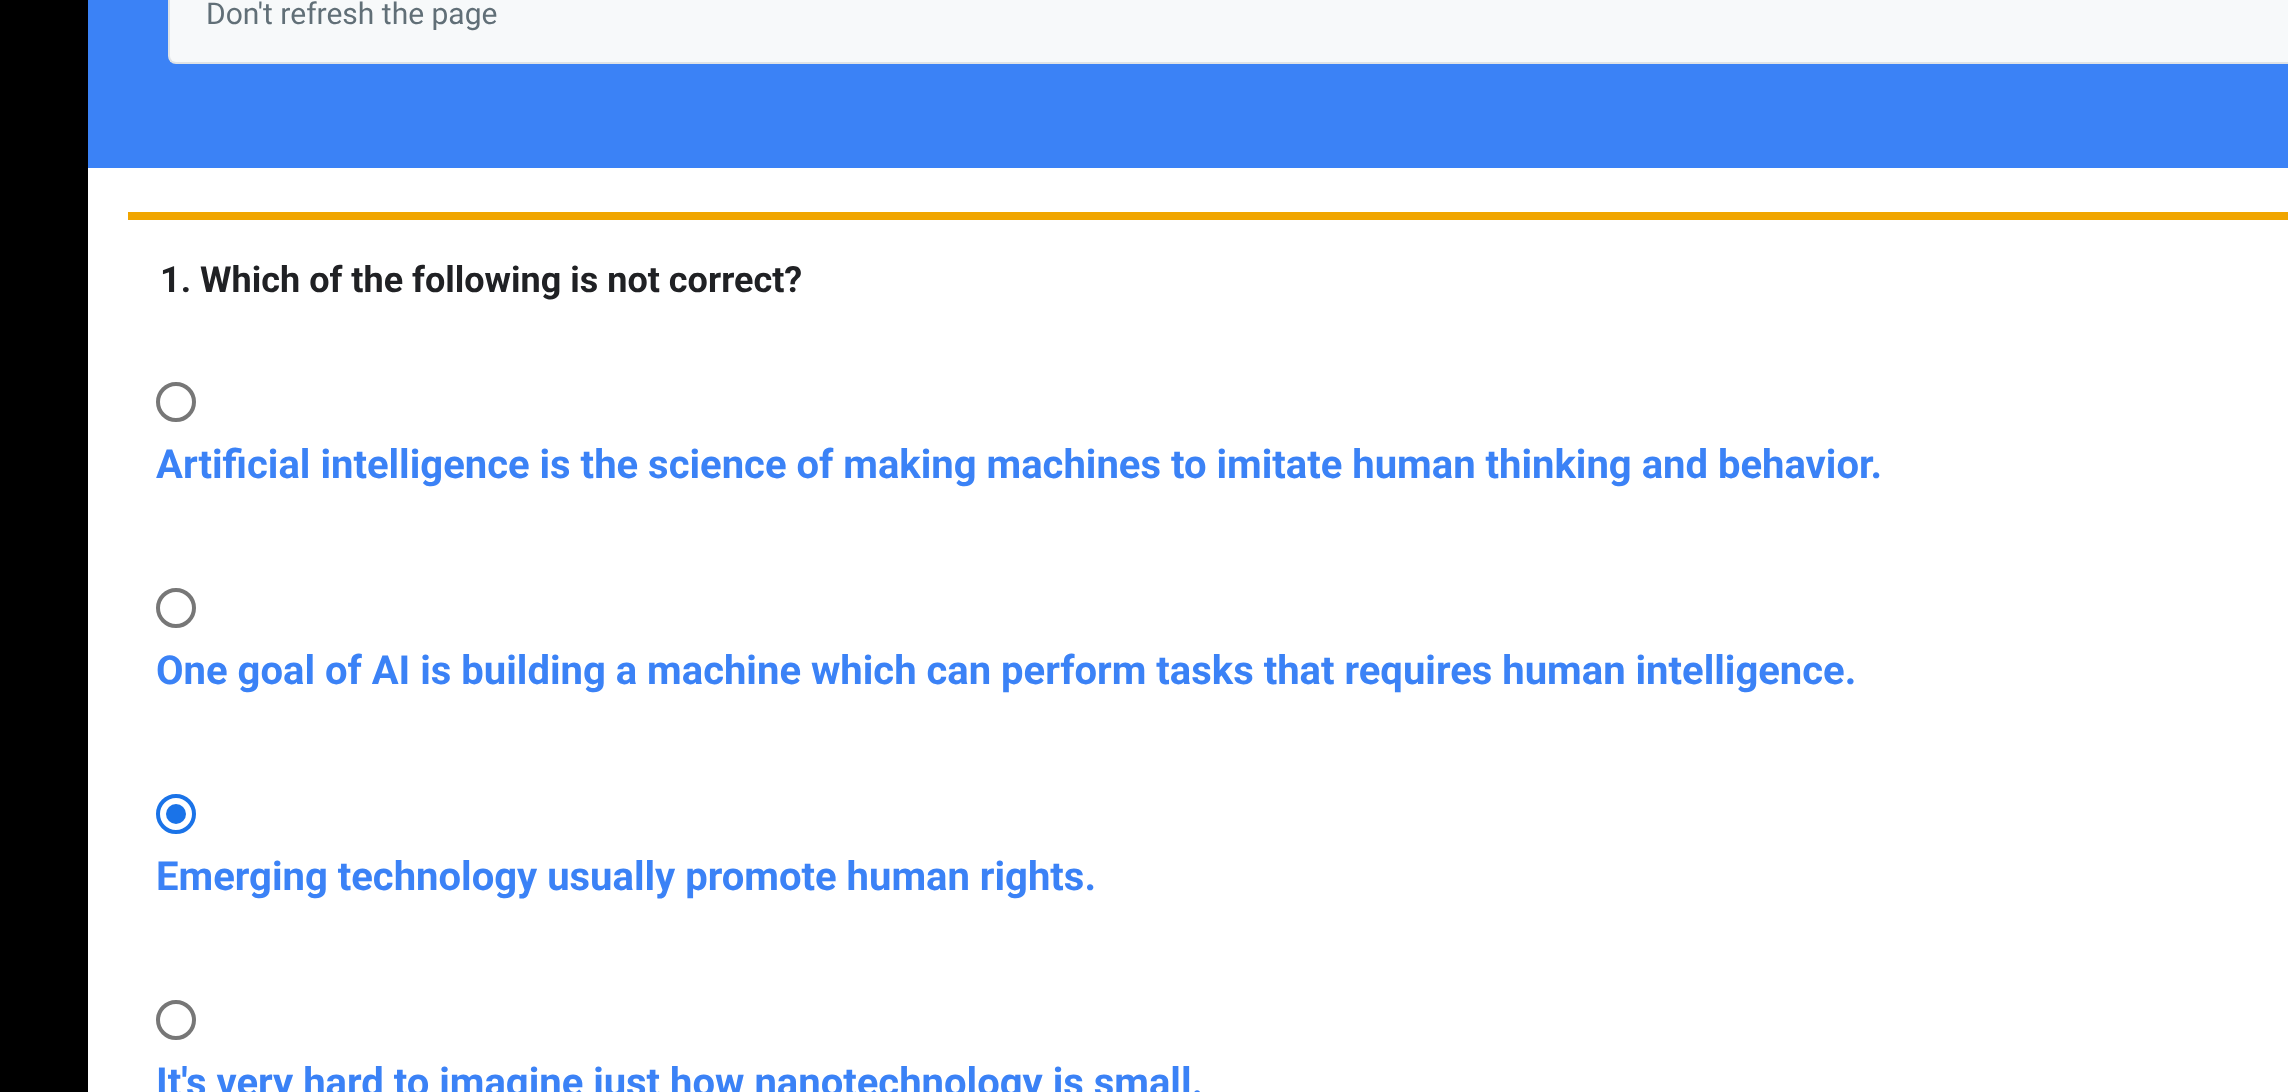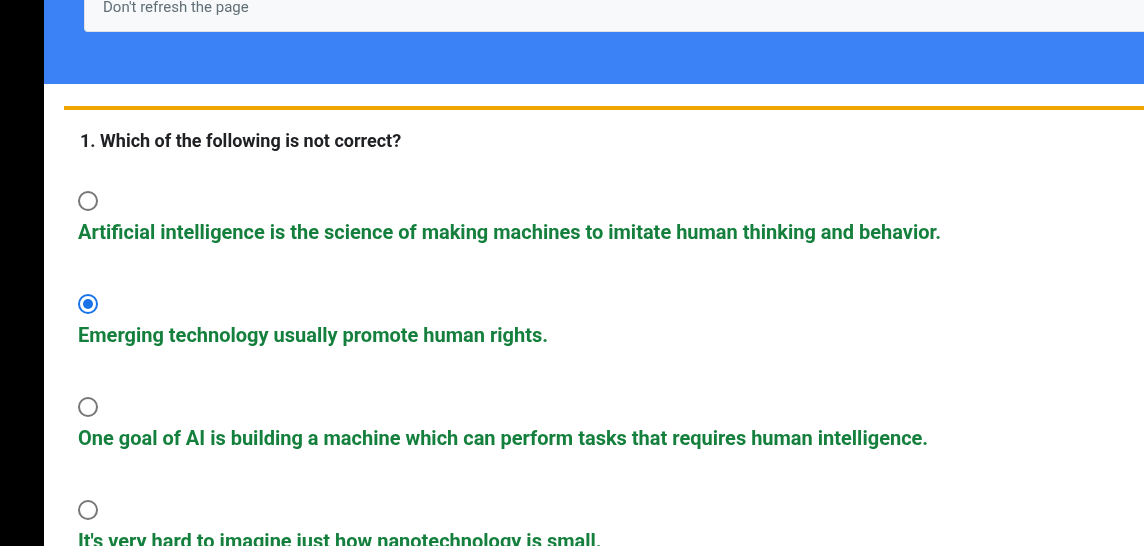--- a/index.html
+++ b/index.html
@@ -79,21 +79,21 @@
     position: absolute;
     left: 50%; top: 50%;
     width: 10px; height: 10px;
     background: #1a73e8;
     border-radius: 50%;
     transform: translate(-50%, -50%);
   }
   .option-text {
     font-size: 20px;
     font-weight: 700;
-    color: #15803d;
+    color: #3b82f6;
     line-height: 1.35;
   }
 </style>
 </head>
 <body>
 
 <div class="black-strip"></div>
 
 <div class="content">
 
@@ -108,26 +108,26 @@
       <span>1.</span>
       <span>Which of the following is not correct?</span>
     </div>
 
     <div id="options">
         <div class="option">
           <span class="radio"></span>
           <div class="option-text">Artificial intelligence is the science of making machines to imitate human thinking and behavior.</div>
         </div>
         <div class="option">
+          <span class="radio"></span>
+          <div class="option-text">One goal of AI is building a machine which can perform tasks that requires human intelligence.</div>
+        </div>
+        <div class="option">
           <span class="radio selected"></span>
           <div class="option-text">Emerging technology usually promote human rights.</div>
-        </div>
-        <div class="option">
-          <span class="radio"></span>
-          <div class="option-text">One goal of AI is building a machine which can perform tasks that requires human intelligence.</div>
         </div>
         <div class="option">
           <span class="radio"></span>
           <div class="option-text">It's very hard to imagine just how nanotechnology is small.</div>
         </div>
       </div>
   </div>
 
 </div>
 

